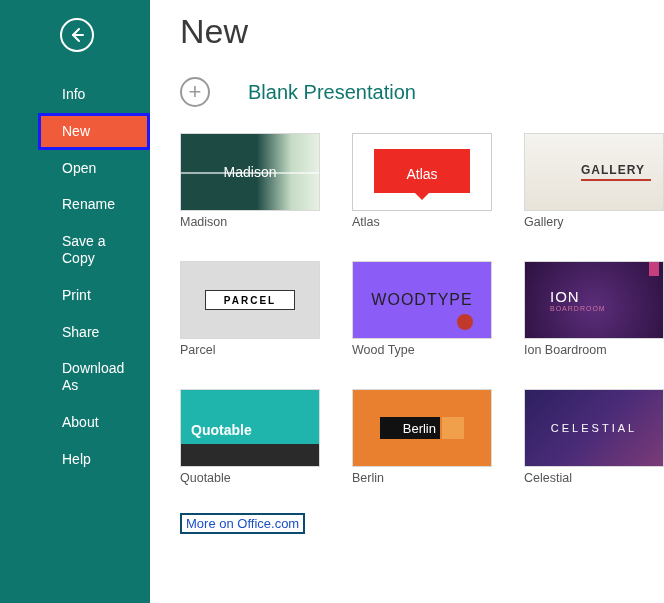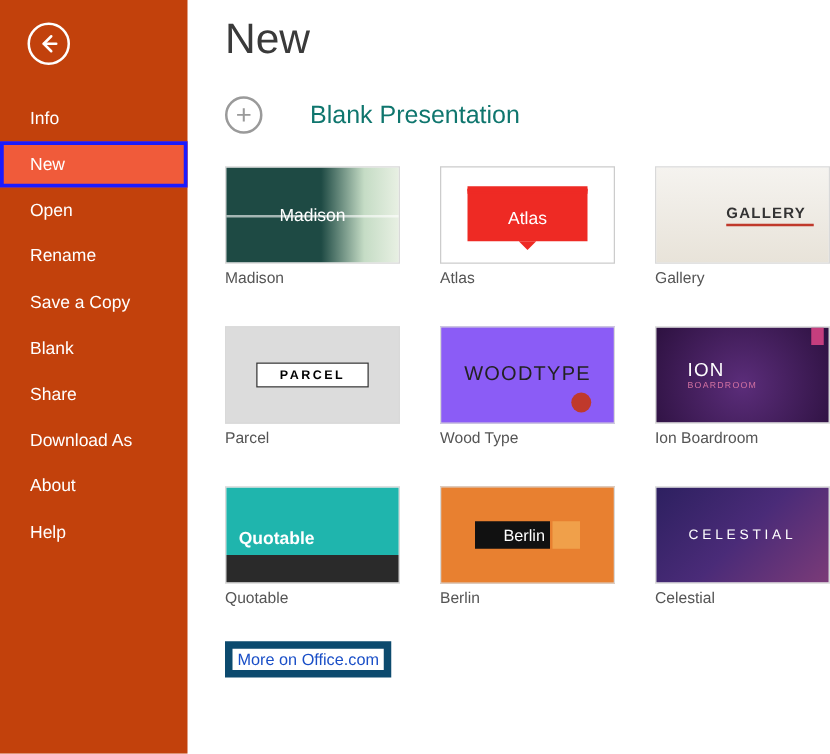--- a/index.html
+++ b/index.html
@@ -6,24 +6,25 @@
   body {
     font-family: "Segoe UI", Arial, sans-serif;
     background: #fff;
     width: 664px;
     height: 603px;
     overflow: hidden;
     display: flex;
   }
   .sidebar {
     width: 150px;
-    background: #c2410c;
+    background: #0f766e;
     color: #fff;
     padding-top: 12px;
     flex-shrink: 0;
+    padding-left: 38px;
   }
   .back-btn {
     width: 34px; height: 34px;
     border: 2px solid #fff;
     border-radius: 50%;
     margin: 6px 0 24px 22px;
     display: flex; align-items: center; justify-content: center;
     cursor: pointer;
   }
   .nav { display: flex; flex-direction: column; }
@@ -167,42 +168,42 @@
   .celestial {
     background: linear-gradient(135deg,#2d2060 0%, #4a2b78 50%, #7b3b78 100%);
     align-items:center; justify-content:center;
   }
   .celestial .t-label { color:#fff; font-size:11px; letter-spacing:3px; font-weight:300; }
   .more-link {
     display:inline-block;
     margin-top: 28px;
     color:#1a4fc7;
     font-size:13px;
-    border:6px solid #0c4a6e;
+    border:2px solid #0c4a6e;
     padding: 1px 4px;
     cursor:pointer;
   }
 </style>
 </head>
 <body>
 
 <div class="sidebar">
   <div class="back-btn">
     <svg width="18" height="18" viewBox="0 0 18 18">
       <path d="M11 3 L5 9 L11 15" stroke="#fff" stroke-width="2" fill="none" stroke-linecap="round" stroke-linejoin="round"></path>
       <line x1="5" y1="9" x2="15" y2="9" stroke="#fff" stroke-width="2" stroke-linecap="round"></line>
     </svg>
   </div>
   <div class="nav">
     <div class="nav-item">Info</div>
     <div class="nav-item selected">New</div>
     <div class="nav-item">Open</div>
     <div class="nav-item">Rename</div>
     <div class="nav-item">Save a Copy</div>
-    <div class="nav-item">Blank</div>
+    <div class="nav-item">Print</div>
     <div class="nav-item">Share</div>
     <div class="nav-item">Download As</div>
     <div class="nav-item">About</div>
     <div class="nav-item">Help</div>
   </div>
 </div>
 
 <div class="main">
   <div class="page-title">New</div>
 

